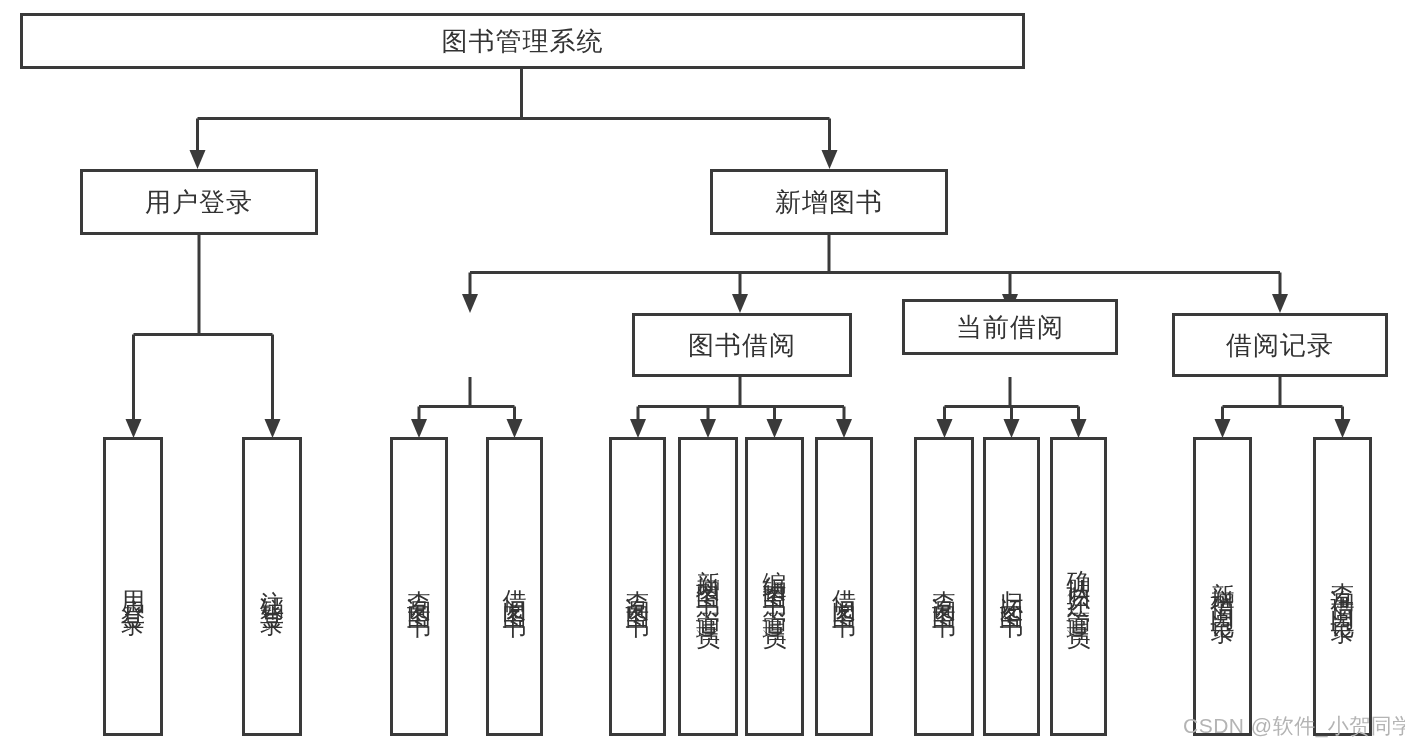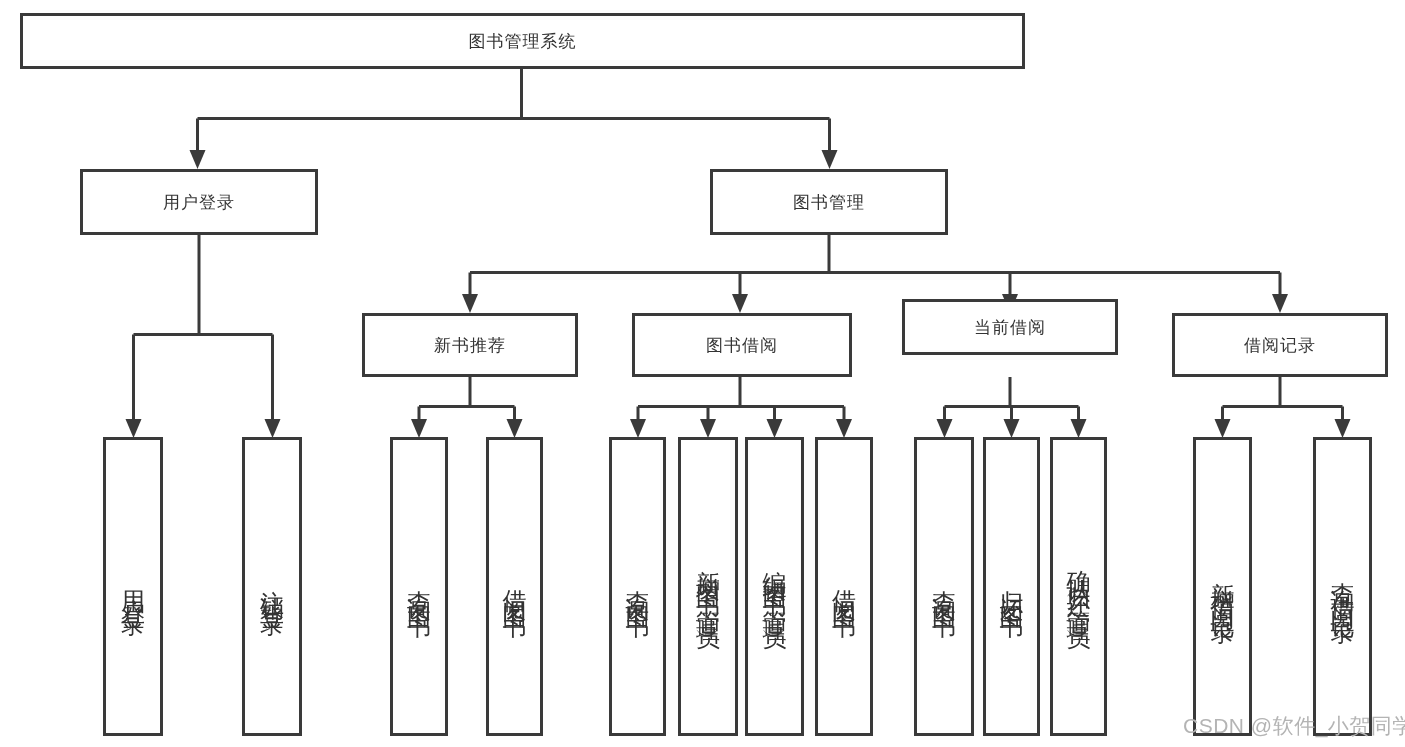--- a/index.html
+++ b/index.html
@@ -6,21 +6,21 @@
   .canvas {
     position:relative; width:1405px; height:747px; background:#ffffff;
     font-family:"Liberation Sans","DejaVu Sans",sans-serif; overflow:hidden;
   }
   svg.connectors { position:absolute; left:0; top:0; z-index:1; }
   .box {
     position:absolute; box-sizing:border-box; background:#ffffff;
     border:3px solid #3a3a3a; color:#333333; z-index:2;
     display:flex; align-items:center; justify-content:center;
   }
-  .box.h span { font-size:17px; letter-spacing:1px; white-space:nowrap; }
+  .box.h span { font-size:26px; letter-spacing:1px; white-space:nowrap; }
   .box.v span {
     writing-mode:vertical-lr; text-orientation:mixed;
     font-size:24px; letter-spacing:8px; line-height:1; white-space:nowrap;
   }
   .watermark {
     position:absolute; left:1183px; top:712px; z-index:3;
     font-size:21px; color:#b4b4b4; letter-spacing:0.5px; white-space:nowrap;
   }
 </style>
 </head>
@@ -65,26 +65,23 @@
   </svg>
 
   <div class="box h" style="left:20px;top:13px;width:1005px;height:56px">
     <span>图书管理系统</span>
   </div>
 
   <div class="box h" style="left:80px;top:169px;width:238px;height:66px">
     <span>用户登录</span>
   </div>
   <div class="box h" style="left:710px;top:169px;width:238px;height:66px">
-    <span>图书管理</span>
+    <span>新增图书</span>
   </div>
 
-  <div class="box h" style="left:362px;top:313px;width:216px;height:64px">
-    <span>新书推荐</span>
-  </div>
   <div class="box h" style="left:632px;top:313px;width:220px;height:64px">
     <span>图书借阅</span>
   </div>
   <div class="box h" style="left:902px;top:299px;width:216px;height:56px">
     <span>当前借阅</span>
   </div>
   <div class="box h" style="left:1172px;top:313px;width:216px;height:64px">
     <span>借阅记录</span>
   </div>
 

